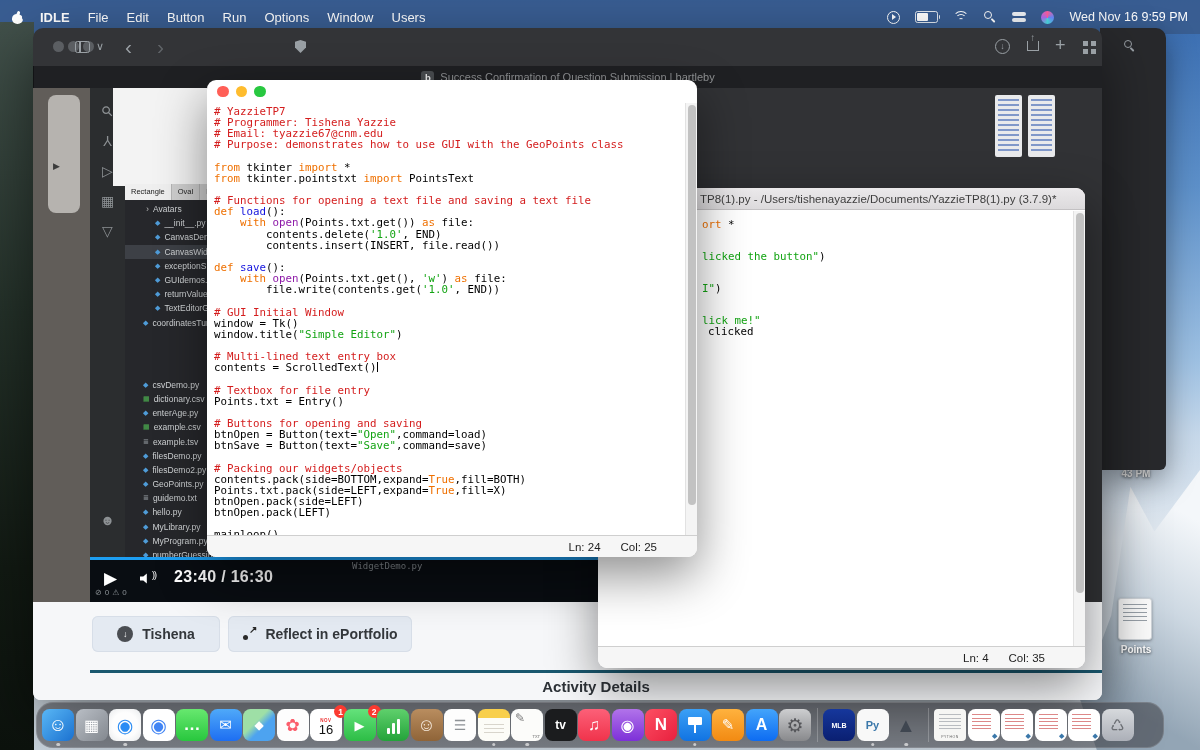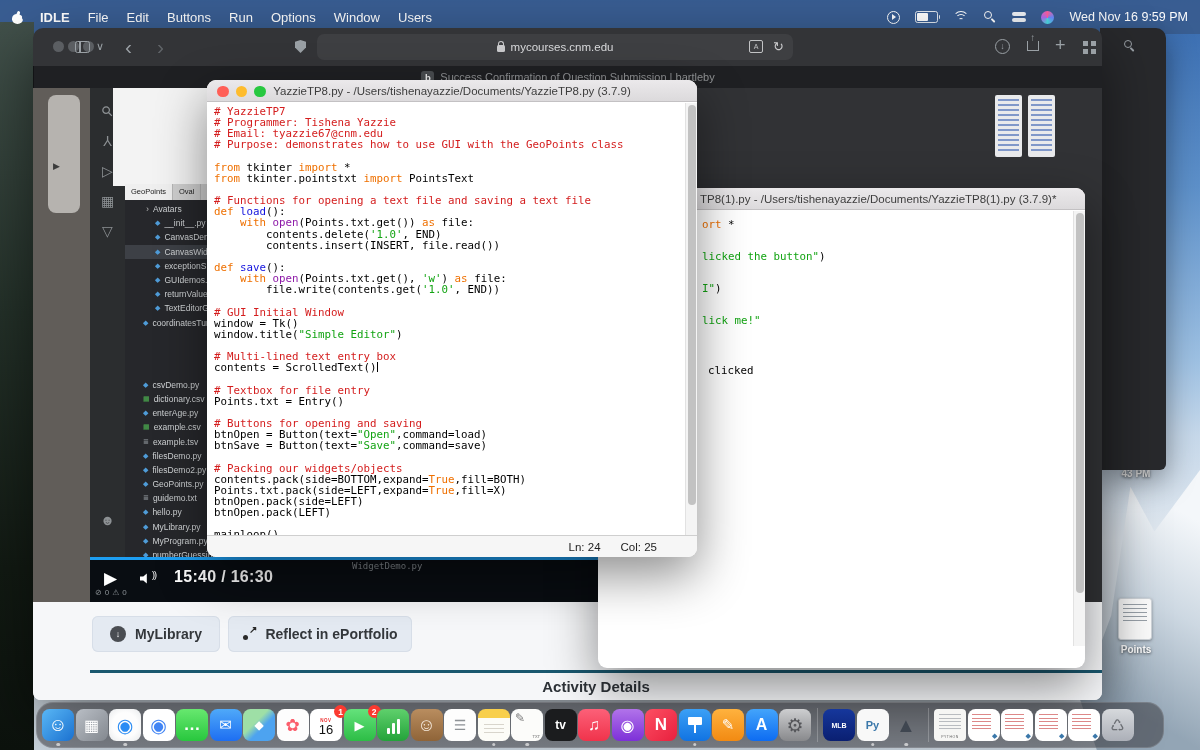--- a/index.html
+++ b/index.html
@@ -247,26 +247,20 @@
   <div class="abs browser">
     <div class="b-toolbar">
       <span class="tl" style="left:20px;"></span>
       <span class="tl" style="left:35px;"></span>
       <span class="tl" style="left:50px;"></span>
       <span class="bt-ic sbicon" style="left:42px;"></span>
       <span class="bt-ic chev" style="left:63px;">∨</span>
       <span class="bt-ic nav" style="left:92px;">‹</span>
       <span class="bt-ic nav" style="left:124px;color:#606468;">›</span>
       <span class="bt-ic shield" style="left:262px;"></span>
-      <div class="urlbar">
-        <span class="lock"></span>
-        <span>mycourses.cnm.edu</span>
-        <span class="trans">A</span>
-        <span class="reload">↻</span>
-      </div>
       <span class="bt-ic dlc" style="left:962px;">↓</span>
       <span class="bt-ic share" style="left:994px;"></span>
       <span class="bt-ic plus" style="left:1022px;">+</span>
       <span class="bt-ic tgrid" style="left:1050px;"></span>
     </div>
     <div class="b-tabbar" id="tabs">
         <div class="btab t2">
           <span class="b-ic">b</span>
           <span class="btl">Success Confirmation of Question Submission | bartleby</span>
         </div>
@@ -283,21 +277,21 @@
         <div class="abar" id="abar-icons">
             <span class="aicon" style="transform: rotate(-45deg);">⚲</span>
             <span class="aicon" style="transform: rotate(180deg);">Y</span>
             <span class="aicon">▷</span>
             <span class="aicon">▦</span>
             <span class="aicon">▽</span>
             <span class="aicon last">☻</span>
           </div>
         <div class="ed-white"></div>
         <div class="vtabs" id="vtabs">
-            <span class="vtab on">GeoPoints</span>
+            <span class="vtab on">Rectangle</span>
             <span class="vtab">Oval</span>
             <span class="vtab">Pol</span>
           </div>
         <div class="vexpl" id="explorer">
             <div class="xrow" style="padding-left: 21px;">
               <span class="xi folder">›</span>
               <span>Avatars</span>
             </div>
             <div class="xrow" style="padding-left: 30px;">
               <span class="xi py">◆</span>
@@ -394,68 +388,71 @@
             <div class="xrow" style="padding-left: 18px;">
               <span class="xi py">◆</span>
               <span>sandwichMaker50</span>
             </div>
           </div>
         <div class="voverlay">
           <div class="vprog"></div>
           <span class="vplay">▶</span>
           <span class="spk"></span>
           <span class="spkw">))</span>
-          <span class="vtime">15:40 / 16:30</span>
+          <span class="vtime">23:40 / 16:30</span>
           <span class="vcap">WidgetDemo.py</span>
           <span class="verr">
             <span>⊘</span>
               <span>0</span>
             <span>⚠</span>
               <span>0</span>
           </span>
         </div>
       </div>
 
       <div class="rdark">
         <div class="minishot" style="left:397px;top:7px;"></div>
         <div class="minishot" style="left:430px;top:7px;"></div>
       </div>
 
       <div class="lightband">
         <div class="btn" style="left:59px;top:14px;width:128px;">
           <span class="dl-ic">↓</span>
-          <span>MyLibrary</span>
+          <span>Tishena</span>
         </div>
         <div class="btn" style="left:195px;top:14px;width:184px;">
           <span class="rf-ic"></span>
           <span>Reflect in ePortfolio</span>
         </div>
         <div class="tealrule"></div>
         <div class="actwrap">Activity Details</div>
       </div>
     </div>
   </div>
 
   <div class="idle win-back">
     <div class="tbar leftpad">TP8(1).py - /Users/tishenayazzie/Documents/YazzieTP8(1).py (3.7.9)*</div>
     <div class="code"></div>
     <div id="frags">
         <div class="frag" style="left: 104px; top: 30px;"><span class="tk-k">ort </span><span class="tk-p">*</span></div>
         <div class="frag" style="left: 104px; top: 62px;"><span class="tk-s">licked the button"</span><span class="tk-p">)</span></div>
         <div class="frag" style="left: 104px; top: 94px;"><span class="tk-s">I"</span><span class="tk-p">)</span></div>
         <div class="frag" style="left: 104px; top: 126px;"><span class="tk-s">lick me!"</span></div>
-        <div class="frag" style="left: 110px; top: 137px; margin-top: 39px;"><span class="tk-p">clicked</span></div>
+        <div class="frag" style="left: 110px; top: 137px;"><span class="tk-p">clicked</span></div>
       </div>
     <div class="sbr">
         <span class="th" style="top:2px;height:380px;"></span>
       </div>
+    <div class="stat">
+      <span>Ln: 4</span>
+      <span>Col: 35</span>
+    </div>
   </div>
 
   <div class="idle win-front">
-    <div class="tbar">YazzieTP8.py - /Users/tishenayazzie/Documents/YazzieTP8.py (3.7.9)</div>
     <div class="lights">
       <i class="lr"></i>
       <i class="ly"></i>
       <i class="lg"></i>
     </div>
     <div class="code" id="code-lines"><div class="cl"><span class="tk-c"># YazzieTP7</span></div><div class="cl"><span class="tk-c"># Programmer: Tishena Yazzie</span></div><div class="cl"><span class="tk-c"># Email: tyazzie67@cnm.edu</span></div><div class="cl"><span class="tk-c"># Purpose: demonstrates how to use GUI with the GeoPoints class</span></div><div class="cl">&nbsp;</div><div class="cl"><span class="tk-k">from</span><span class="tk-p"> tkinter </span><span class="tk-k">import</span><span class="tk-p"> *</span></div><div class="cl"><span class="tk-k">from</span><span class="tk-p"> tkinter.pointstxt </span><span class="tk-k">import</span><span class="tk-p"> PointsText</span></div><div class="cl">&nbsp;</div><div class="cl"><span class="tk-c"># Functions for opening a text file and saving a text file</span></div><div class="cl"><span class="tk-k">def </span><span class="tk-d">load</span><span class="tk-p">():</span></div><div class="cl"><span class="tk-p">    </span><span class="tk-k">with</span><span class="tk-p"> </span><span class="tk-b">open</span><span class="tk-p">(Points.txt.get()) </span><span class="tk-k">as</span><span class="tk-p"> file:</span></div><div class="cl"><span class="tk-p">        contents.delete(</span><span class="tk-s">'1.0'</span><span class="tk-p">, END)</span></div><div class="cl"><span class="tk-p">        contents.insert(INSERT, file.read())</span></div><div class="cl">&nbsp;</div><div class="cl"><span class="tk-k">def </span><span class="tk-d">save</span><span class="tk-p">():</span></div><div class="cl"><span class="tk-p">    </span><span class="tk-k">with</span><span class="tk-p"> </span><span class="tk-b">open</span><span class="tk-p">(Points.txt.get(), </span><span class="tk-s">'w'</span><span class="tk-p">) </span><span class="tk-k">as</span><span class="tk-p"> file:</span></div><div class="cl"><span class="tk-p">        file.write(contents.get(</span><span class="tk-s">'1.0'</span><span class="tk-p">, END))</span></div><div class="cl">&nbsp;</div><div class="cl"><span class="tk-c"># GUI Initial Window</span></div><div class="cl"><span class="tk-p">window = Tk()</span></div><div class="cl"><span class="tk-p">window.title(</span><span class="tk-s">"Simple Editor"</span><span class="tk-p">)</span></div><div class="cl">&nbsp;</div><div class="cl"><span class="tk-c"># Multi-lined text entry box</span></div><div class="cl"><span class="tk-p">contents = ScrolledText()</span><span class="tk-u"></span></div><div class="cl">&nbsp;</div><div class="cl"><span class="tk-c"># Textbox for file entry</span></div><div class="cl"><span class="tk-p">Points.txt = Entry()</span></div><div class="cl">&nbsp;</div><div class="cl"><span class="tk-c"># Buttons for opening and saving</span></div><div class="cl"><span class="tk-p">btnOpen = Button(text=</span><span class="tk-s">"Open"</span><span class="tk-p">,command=load)</span></div><div class="cl"><span class="tk-p">btnSave = Button(text=</span><span class="tk-s">"Save"</span><span class="tk-p">,command=save)</span></div><div class="cl">&nbsp;</div><div class="cl"><span class="tk-c"># Packing our widgets/objects</span></div><div class="cl"><span class="tk-p">contents.pack(side=BOTTOM,expand=</span><span class="tk-k">True</span><span class="tk-p">,fill=BOTH)</span></div><div class="cl"><span class="tk-p">Points.txt.pack(side=LEFT,expand=</span><span class="tk-k">True</span><span class="tk-p">,fill=X)</span></div><div class="cl"><span class="tk-p">btnOpen.pack(side=LEFT)</span></div><div class="cl"><span class="tk-p">btnOpen.pack(LEFT)</span></div><div class="cl">&nbsp;</div><div class="cl"><span class="tk-p">mainloop()</span></div></div>
     <div class="sbr">
         <span class="th" style="top:2px;height:400px;"></span>
       </div>
     <div class="stat">
@@ -465,21 +462,21 @@
   </div>
 
   <div class="menubar">
     <span class="apple">
         <i></i>
       </span>
     <span class="appname">IDLE</span>
     <span id="menu-items" style="display: flex; gap: 18px;">
         <span class="mi">File</span> 
         <span class="mi">Edit</span> 
-        <span class="mi">Buttons</span> 
+        <span class="mi">Button</span> 
         <span class="mi">Run</span> 
         <span class="mi">Options</span> 
         <span class="mi">Window</span> 
         <span class="mi">Users</span> 
       </span>
     <span class="mbright">
       <span class="pm"></span>
       <span class="batt">
           <b></b>
         </span>

